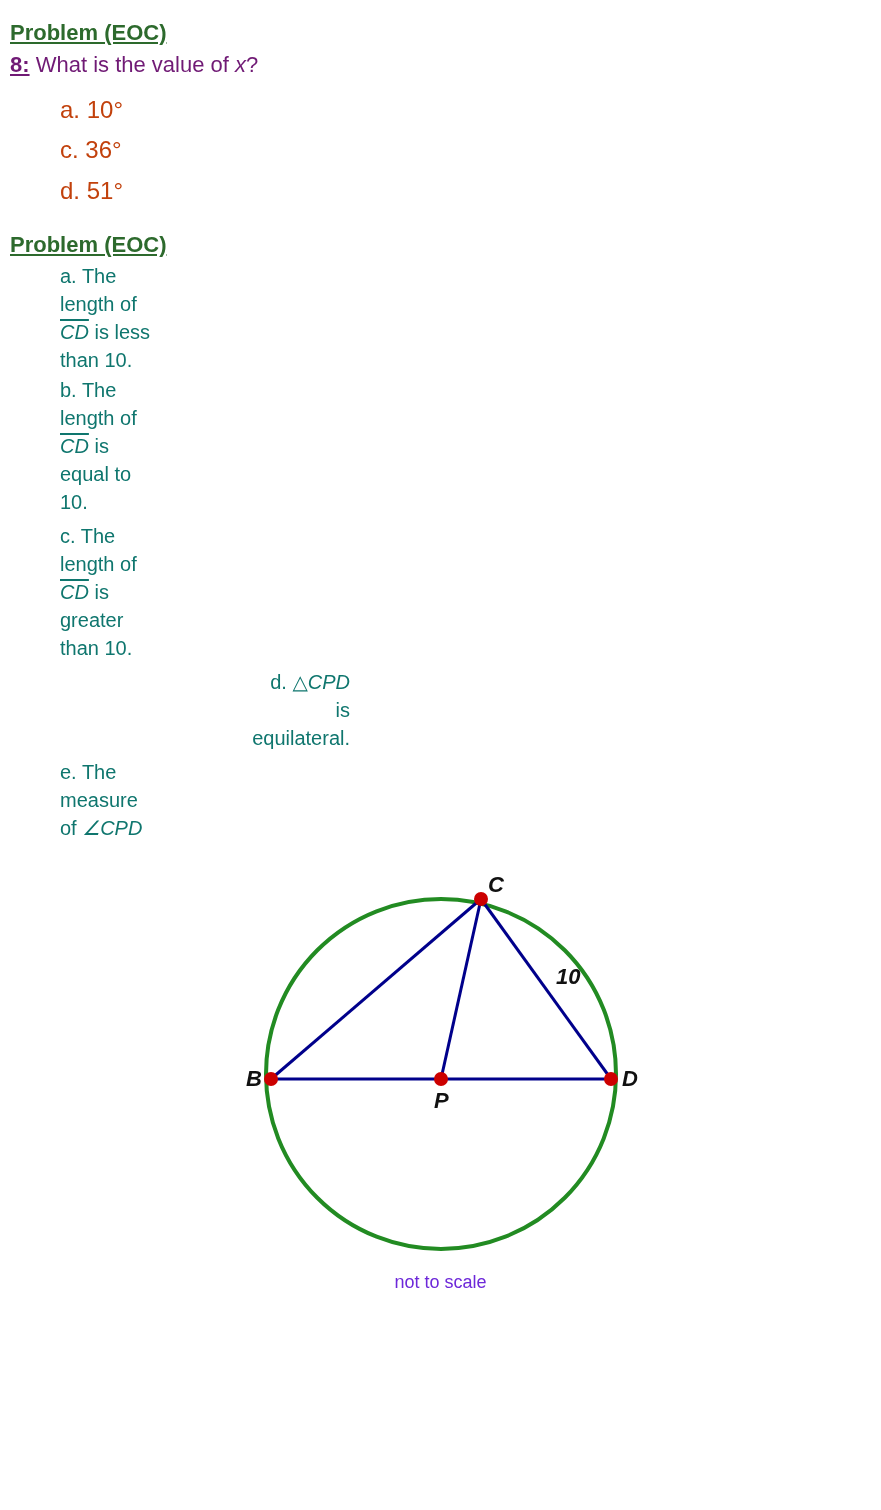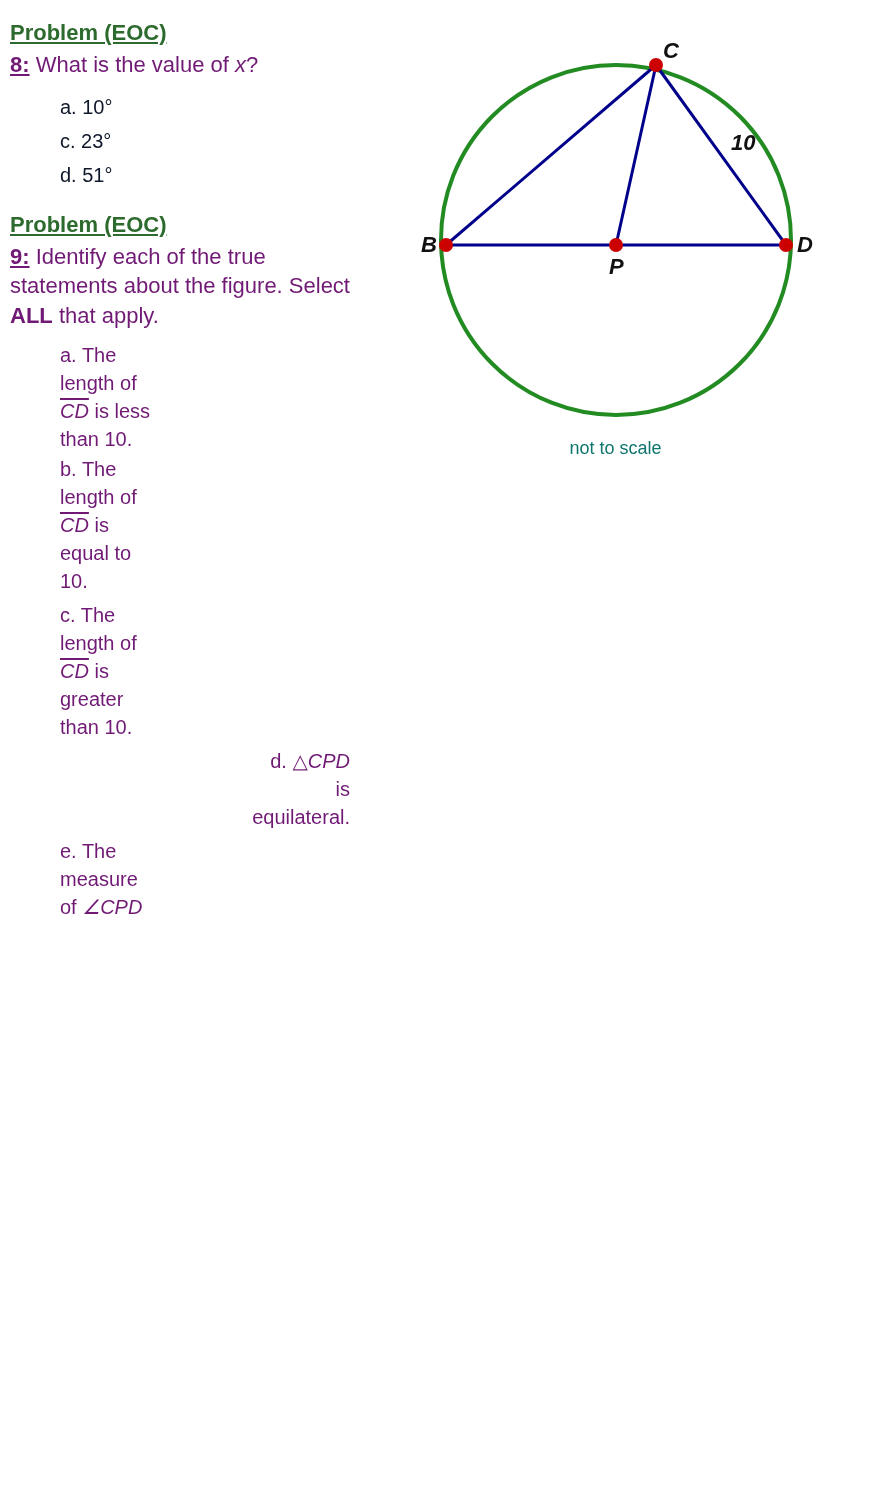--- a/index.html
+++ b/index.html
@@ -6,20 +6,21 @@
     body {
       background: #ffffff;
       font-family: Arial, sans-serif;
       width: 881px;
       min-height: 1510px;
       position: relative;
       color: #2d6a2d;
     }
     .page-container {
       display: flex;
+      flex-direction: column;
       padding: 20px 10px;
       gap: 10px;
     }
     .left-column {
       width: 340px;
       flex-shrink: 0;
     }
     .right-column {
       flex: 1;
       display: flex;
@@ -39,47 +40,47 @@
       text-decoration: underline;
     }
     .problem-text {
       font-size: 22px;
       color: #701a75;
       line-height: 1.35;
       margin-bottom: 10px;
     }
     .answer-choices {
       margin-left: 50px;
-      font-size: 20px;
-      color: #0f172a;
+      font-size: 24px;
+      color: #c2410c;
       line-height: 1.7;
       margin-bottom: 20px;
     }
     .problem-9-block {
       margin-top: 10px;
     }
     .answer-choice-item {
       margin-bottom: 2px;
       font-size: 20px;
-      color: #701a75;
+      color: #0f766e;
       line-height: 1.4;
     }
     .bold-all {
       font-weight: bold;
     }
     .overline-text {
       text-decoration: overline;
       font-style: italic;
     }
     .answers-9 {
       margin-left: 50px;
     }
     .not-to-scale {
       font-size: 18px;
-      color: #0f766e;
+      color: #6d28d9;
       margin-top: 8px;
       text-align: center;
     }
     svg.circle-diagram {
       display: block;
     }
   </style>
 </head>
 <body>
 
@@ -88,31 +89,27 @@
   <div class="left-column">
 
     <div>
       <div class="problem-header">Problem (EOC)</div>
       <div class="problem-text">
         <span class="problem-number">8:</span>
         <span> What is the value of <em>x</em>?</span>
       </div>
       <div class="answer-choices">
         <div>a. 10°</div>
-        <div>c. 23°</div>
+        <div>c. 36°</div>
         <div>d. 51°</div>
       </div>
     </div>
 
     <div class="problem-9-block">
       <div class="problem-header">Problem (EOC)</div>
-      <div class="problem-text">
-        <span class="problem-number">9:</span>
-        <span> Identify each of the true statements about the figure.  Select <span class="bold-all">ALL</span> that apply.</span>
-      </div>
       <div class="answers-9">
 
         <div class="answer-choice-item">
           a. The<br>
           length of<br>
           <span class="overline-text">CD</span> is less<br>
           than 10.
         </div>
 
         <div class="answer-choice-item" style="">

